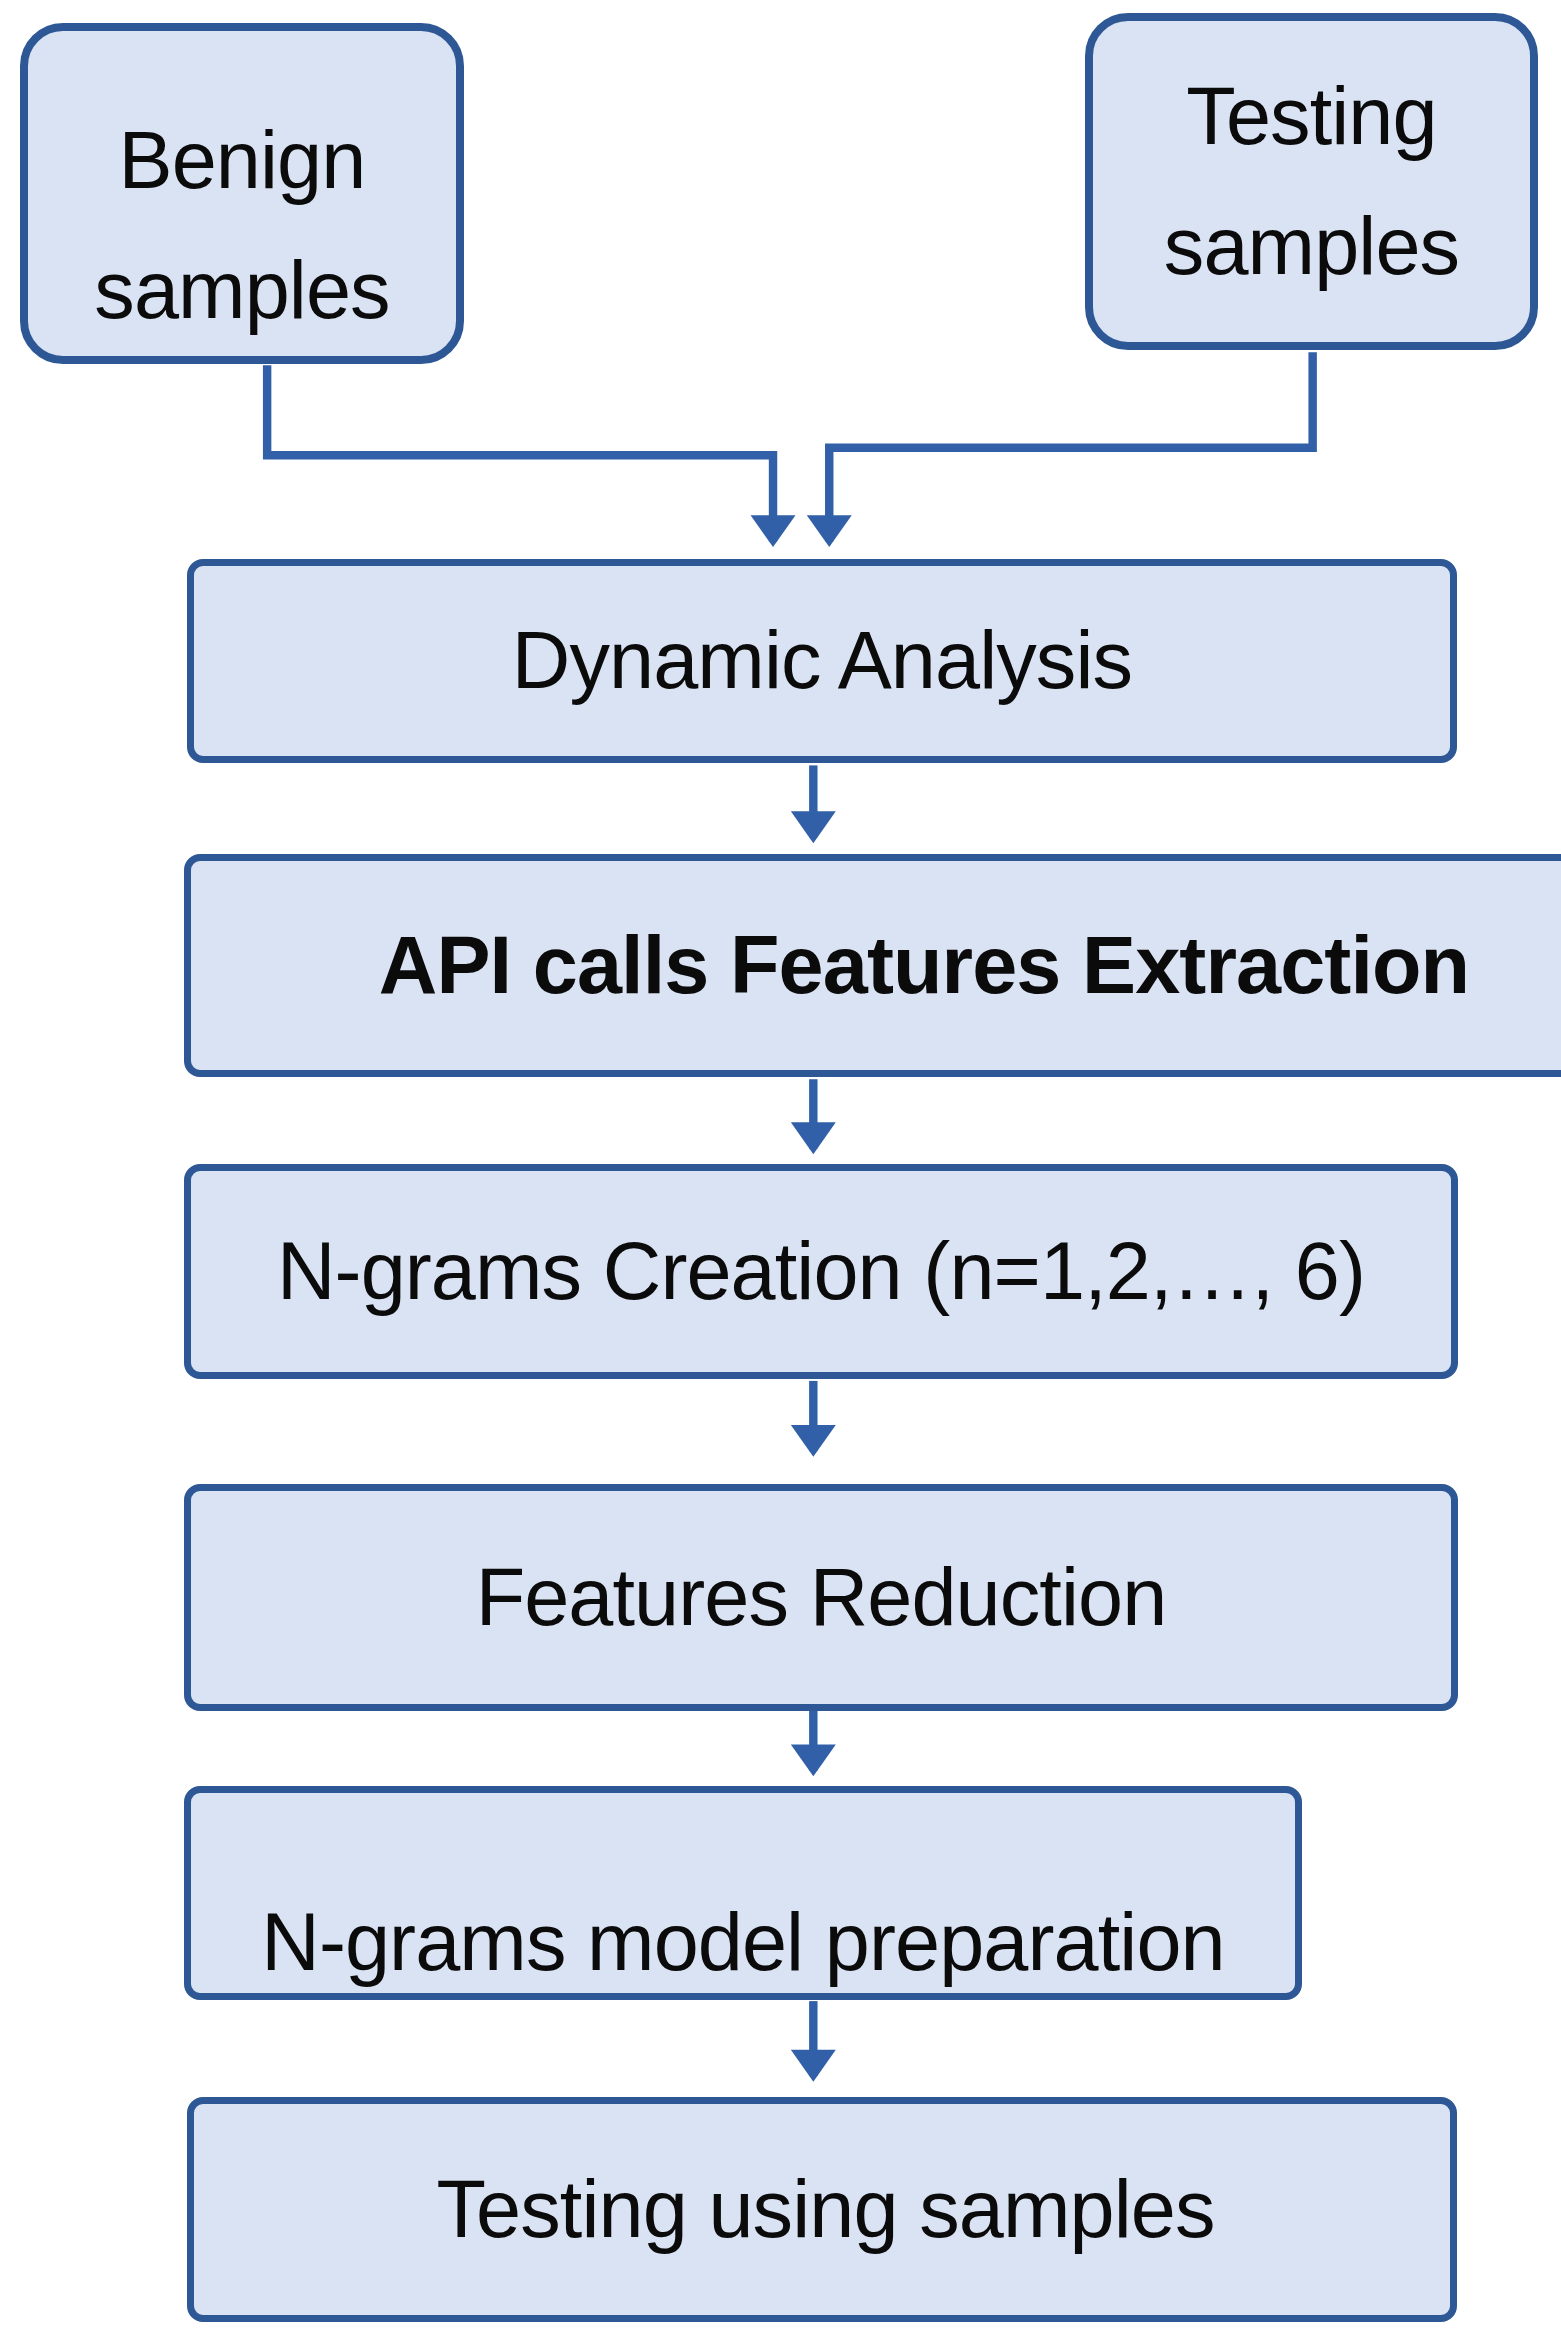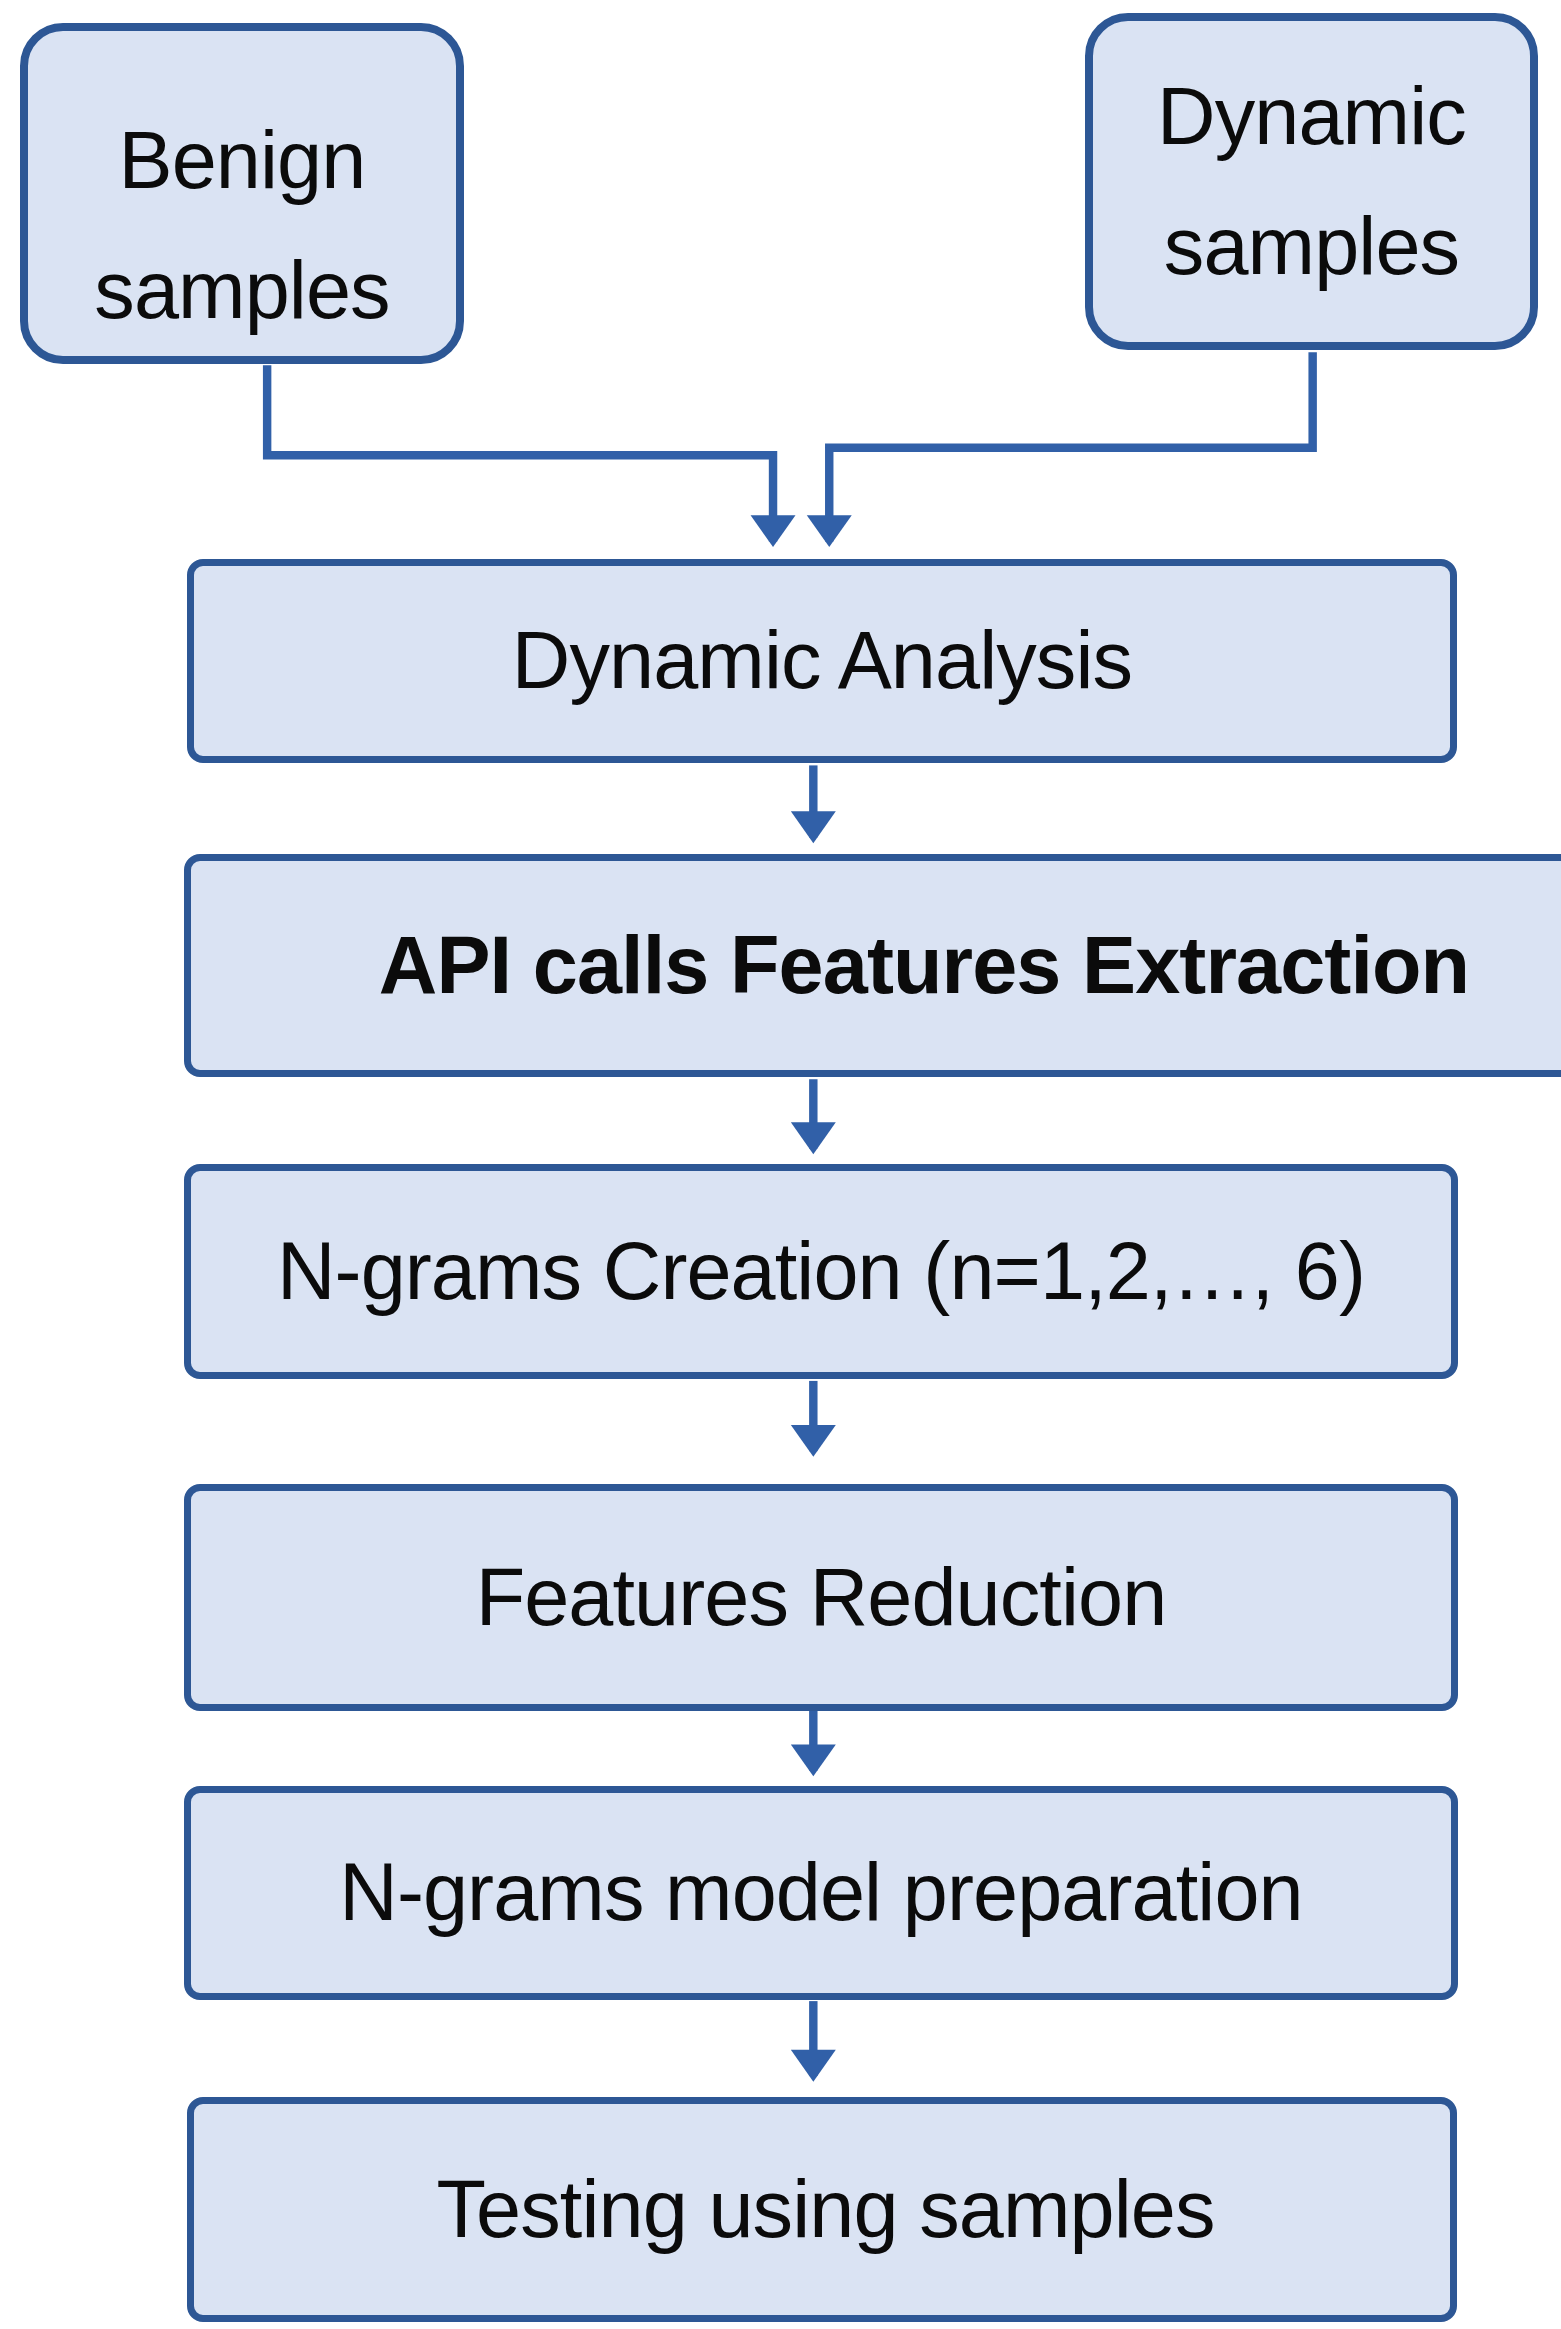--- a/index.html
+++ b/index.html
@@ -54,21 +54,21 @@
   .node.top .label { max-width: 356px; }
   .label { display: block; }
 
   
   #node-benign    { left: 20px;   top: 22.5px;   width: 444px;  height: 341px; align-items: flex-end; }
   #node-malware   { left: 1085px; top: 13px;   width: 453px;  height: 337px; }
   #node-dynamic   { left: 187px;  top: 559px;  width: 1270px; height: 204px; }
   #node-api       { left: 184px;  top: 854px;  width: 1480px; height: 223px; font-weight: bold; }
   #node-creation  { left: 184px;  top: 1164px; width: 1274px; height: 215px; }
   #node-reduction { left: 184px;  top: 1464px; width: 1274px; height: 227px; margin-top: 20px; }
-  #node-model     { left: 184px;  top: 1786px; width: 1274px; height: 214px; }
+  #node-model     { left: 184px;  top: 1786px; width: 1118px; height: 214px; align-items: flex-end; }
   #node-testing   { left: 187px;  top: 2097px; width: 1270px; height: 225px; padding-left: 7px; }
 </style>
 </head>
 <body>
 
 <div class="canvas">
 
   <svg class="connector-layer" viewBox="0 0 1667 2486" xmlns="http://www.w3.org/2000/svg">
     <defs>
       <marker id="arrow" markerUnits="userSpaceOnUse" markerWidth="38" markerHeight="52" viewBox="0 0 38 52" refX="30" refY="26" orient="auto">
@@ -82,21 +82,21 @@
     <path class="edge" d="M868,1474 L868,1549" marker-end="url(#arrow)"></path>
     <path class="edge" d="M868,1807 L868,1890" marker-end="url(#arrow)"></path>
     <path class="edge" d="M868,2136 L868,2216" marker-end="url(#arrow)"></path>
   </svg>
 
   <div class="node top" id="node-benign">
     <span class="label">Benign samples</span>
   </div>
 
   <div class="node top" id="node-malware">
-    <span class="label">Dynamic samples</span>
+    <span class="label">Testing samples</span>
   </div>
 
   <div class="node" id="node-dynamic">
     <span class="label">Dynamic Analysis</span>
   </div>
 
   <div class="node" id="node-api">
     <span class="label">API calls Features Extraction</span>
   </div>
 

